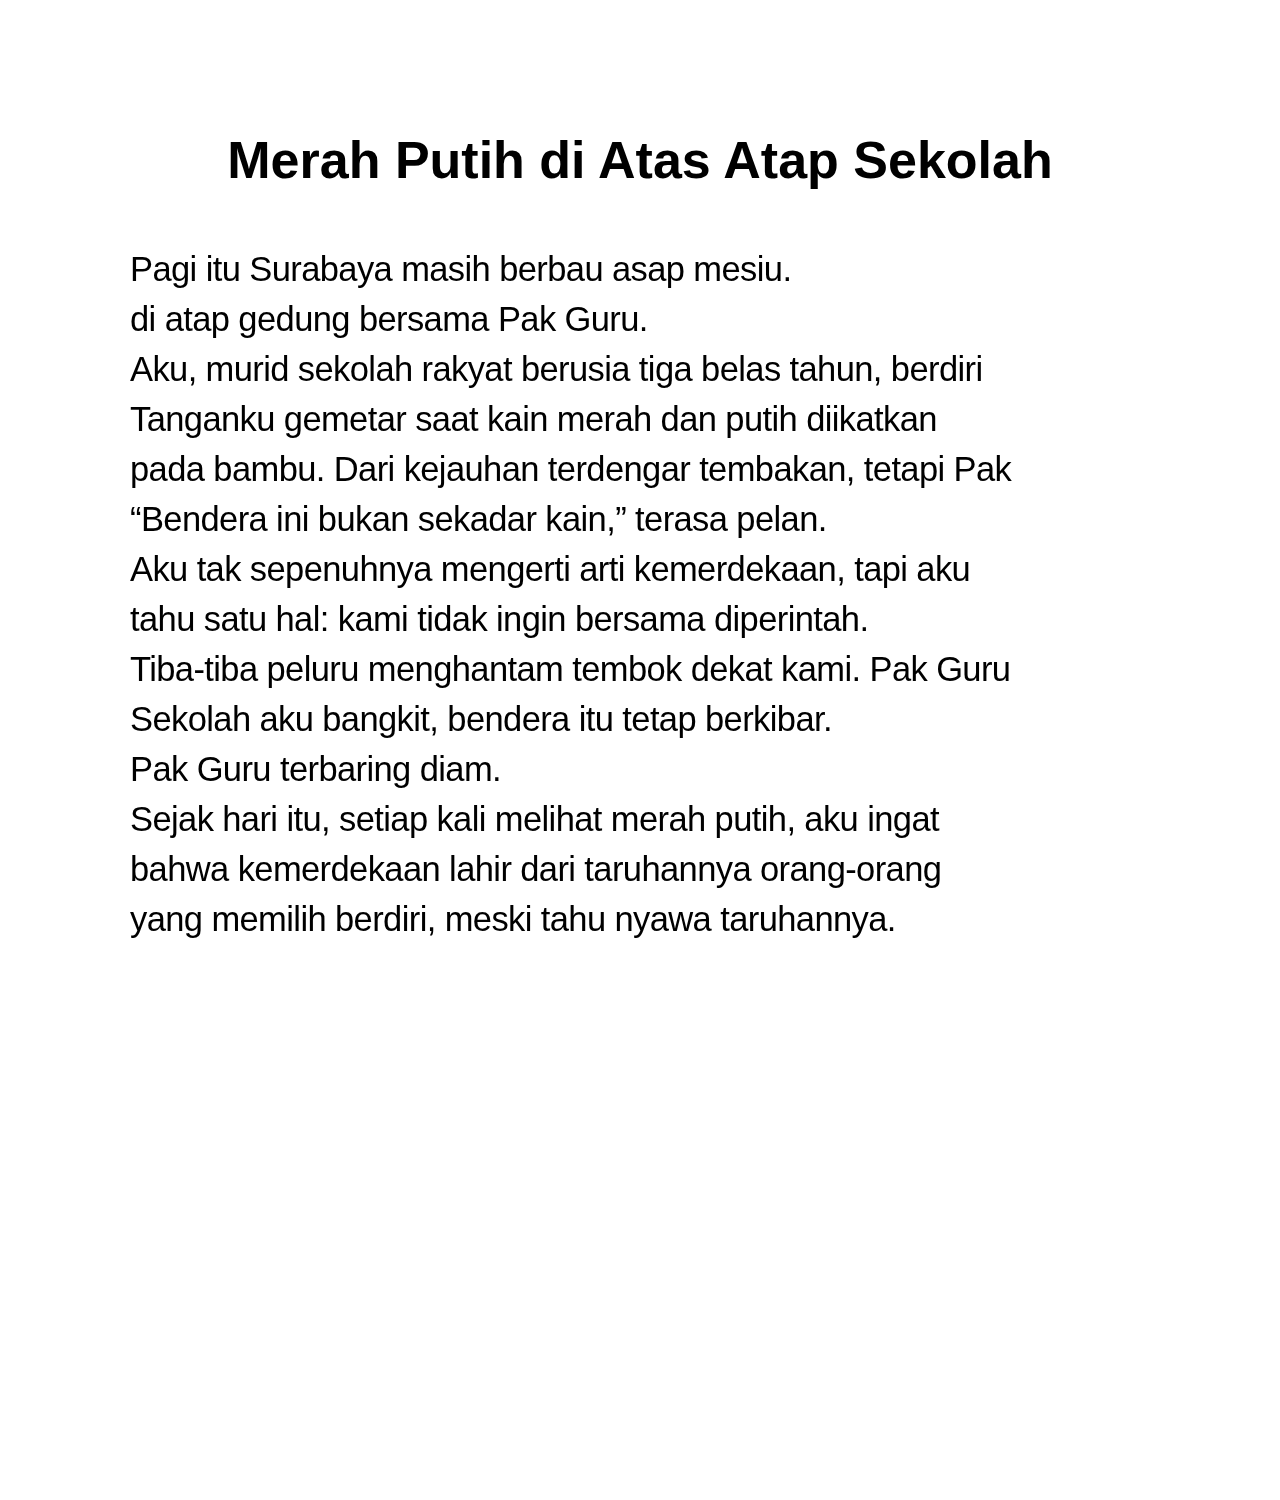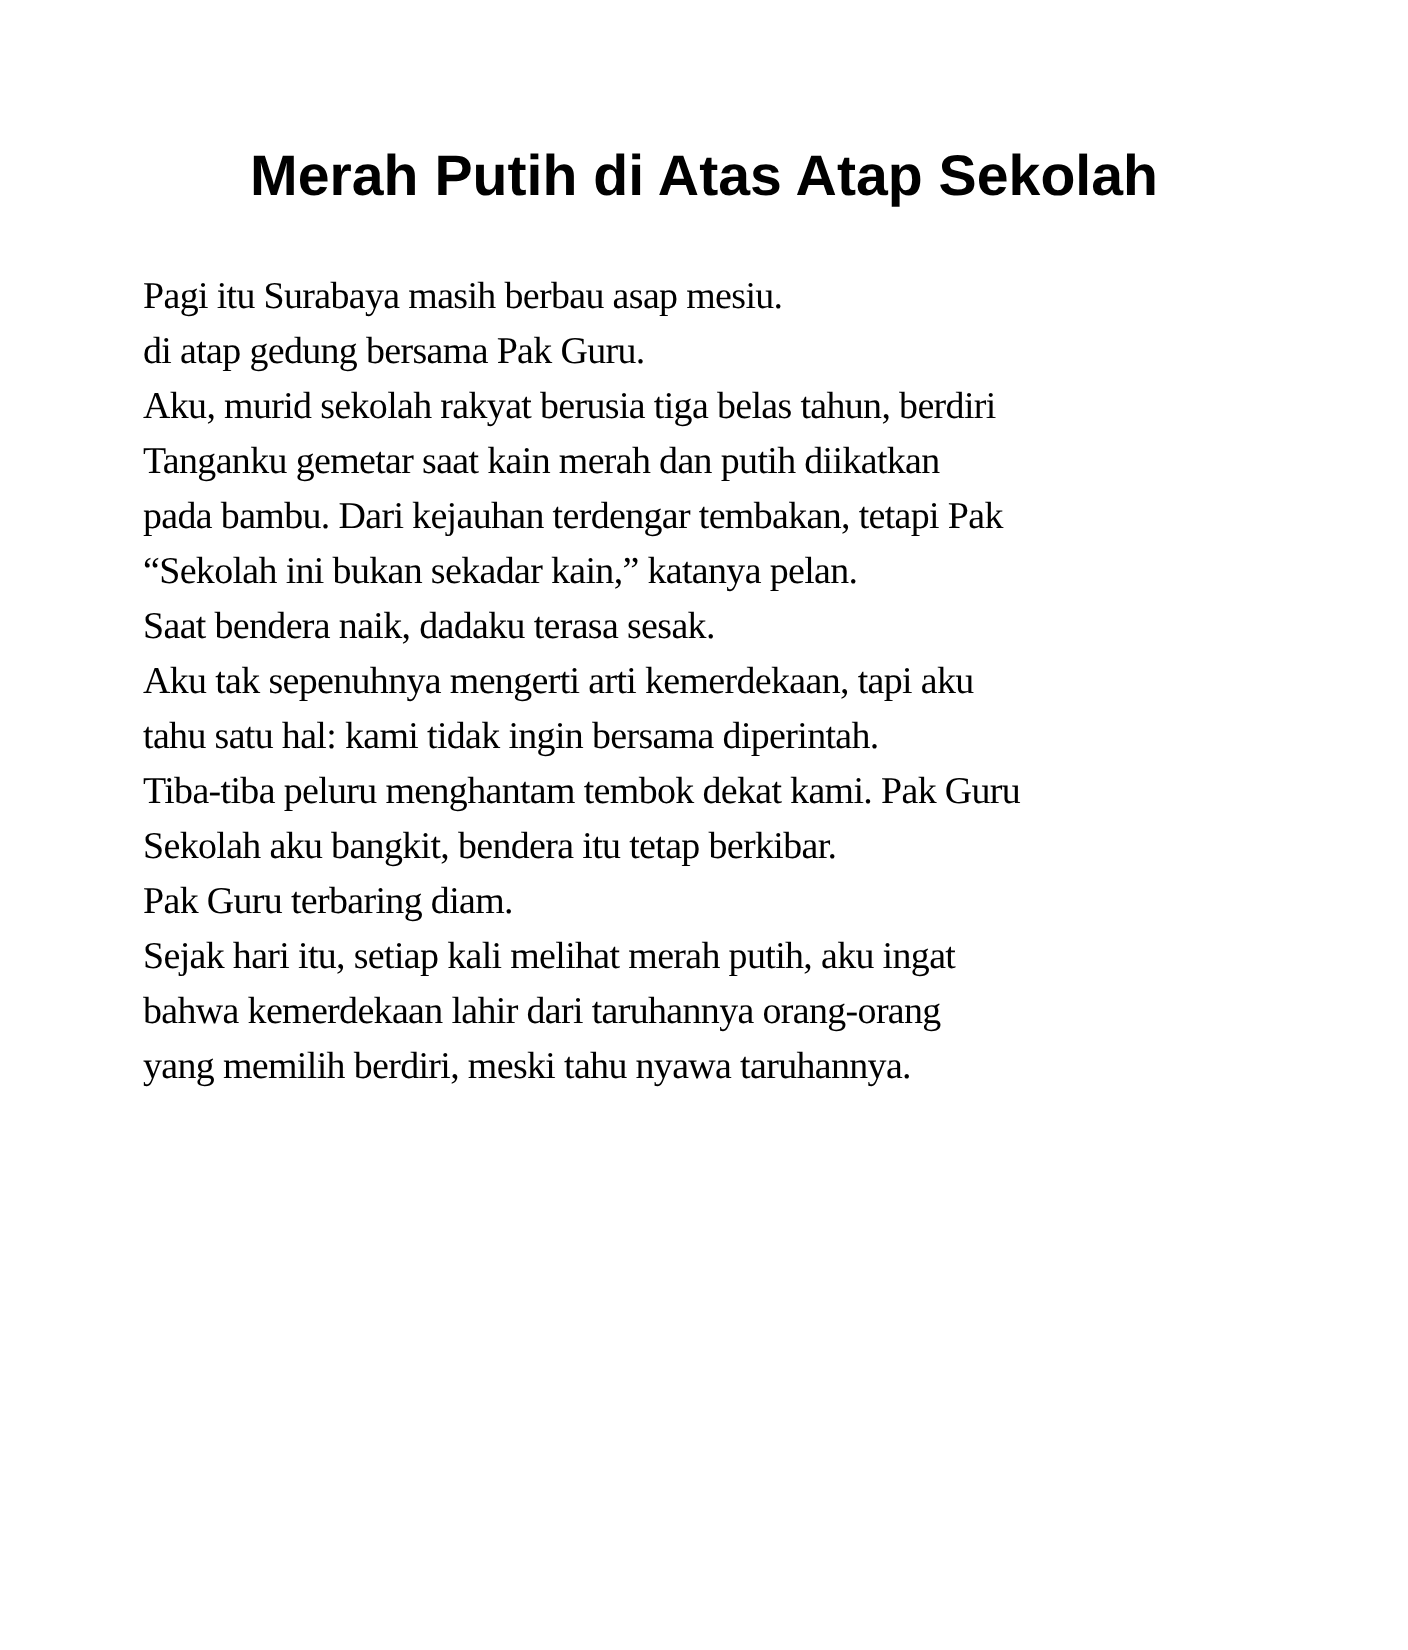--- a/index.html
+++ b/index.html
@@ -33,21 +33,20 @@
       line-height: 64px;
       letter-spacing: 0px;
       margin: 0;
     }
     .body {
       position: absolute;
       left: 130px;
       top: 244px;
       width: 1040px;
       margin: 0;
-      font-family: Liberation Serif, serif;
     }
     .line {
       display: block;
       font-size: 34.5px;
       line-height: 50px;
       height: 50px;
       white-space: nowrap;
       letter-spacing: -0.6px;
     }
   </style>
@@ -56,22 +55,21 @@
 
 <div class="page">
   <h1 class="title">Merah Putih di Atas Atap Sekolah</h1>
 
   <div class="body">
     <span class="line">Pagi itu Surabaya masih berbau asap mesiu.</span>
     <span class="line">di atap gedung bersama Pak Guru.</span>
     <span class="line">Aku, murid sekolah rakyat berusia tiga belas tahun, berdiri</span>
     <span class="line">Tanganku gemetar saat kain merah dan putih diikatkan</span>
     <span class="line">pada bambu. Dari kejauhan terdengar tembakan, tetapi Pak</span>
-    <span class="line">“Sekolah ini bukan sekadar kain,” katanya pelan.</span>
-    <span class="line">Saat bendera naik, dadaku terasa sesak.</span>
+    <span class="line">“Bendera ini bukan sekadar kain,” terasa pelan.</span>
     <span class="line">Aku tak sepenuhnya mengerti arti kemerdekaan, tapi aku</span>
     <span class="line">tahu satu hal: kami tidak ingin bersama diperintah.</span>
     <span class="line">Tiba-tiba peluru menghantam tembok dekat kami. Pak Guru</span>
     <span class="line">Sekolah aku bangkit, bendera itu tetap berkibar.</span>
     <span class="line">Pak Guru terbaring diam.</span>
     <span class="line">Sejak hari itu, setiap kali melihat merah putih, aku ingat</span>
     <span class="line">bahwa kemerdekaan lahir dari taruhannya orang-orang</span>
     <span class="line">yang memilih berdiri, meski tahu nyawa taruhannya.</span>
   </div>
 </div>

